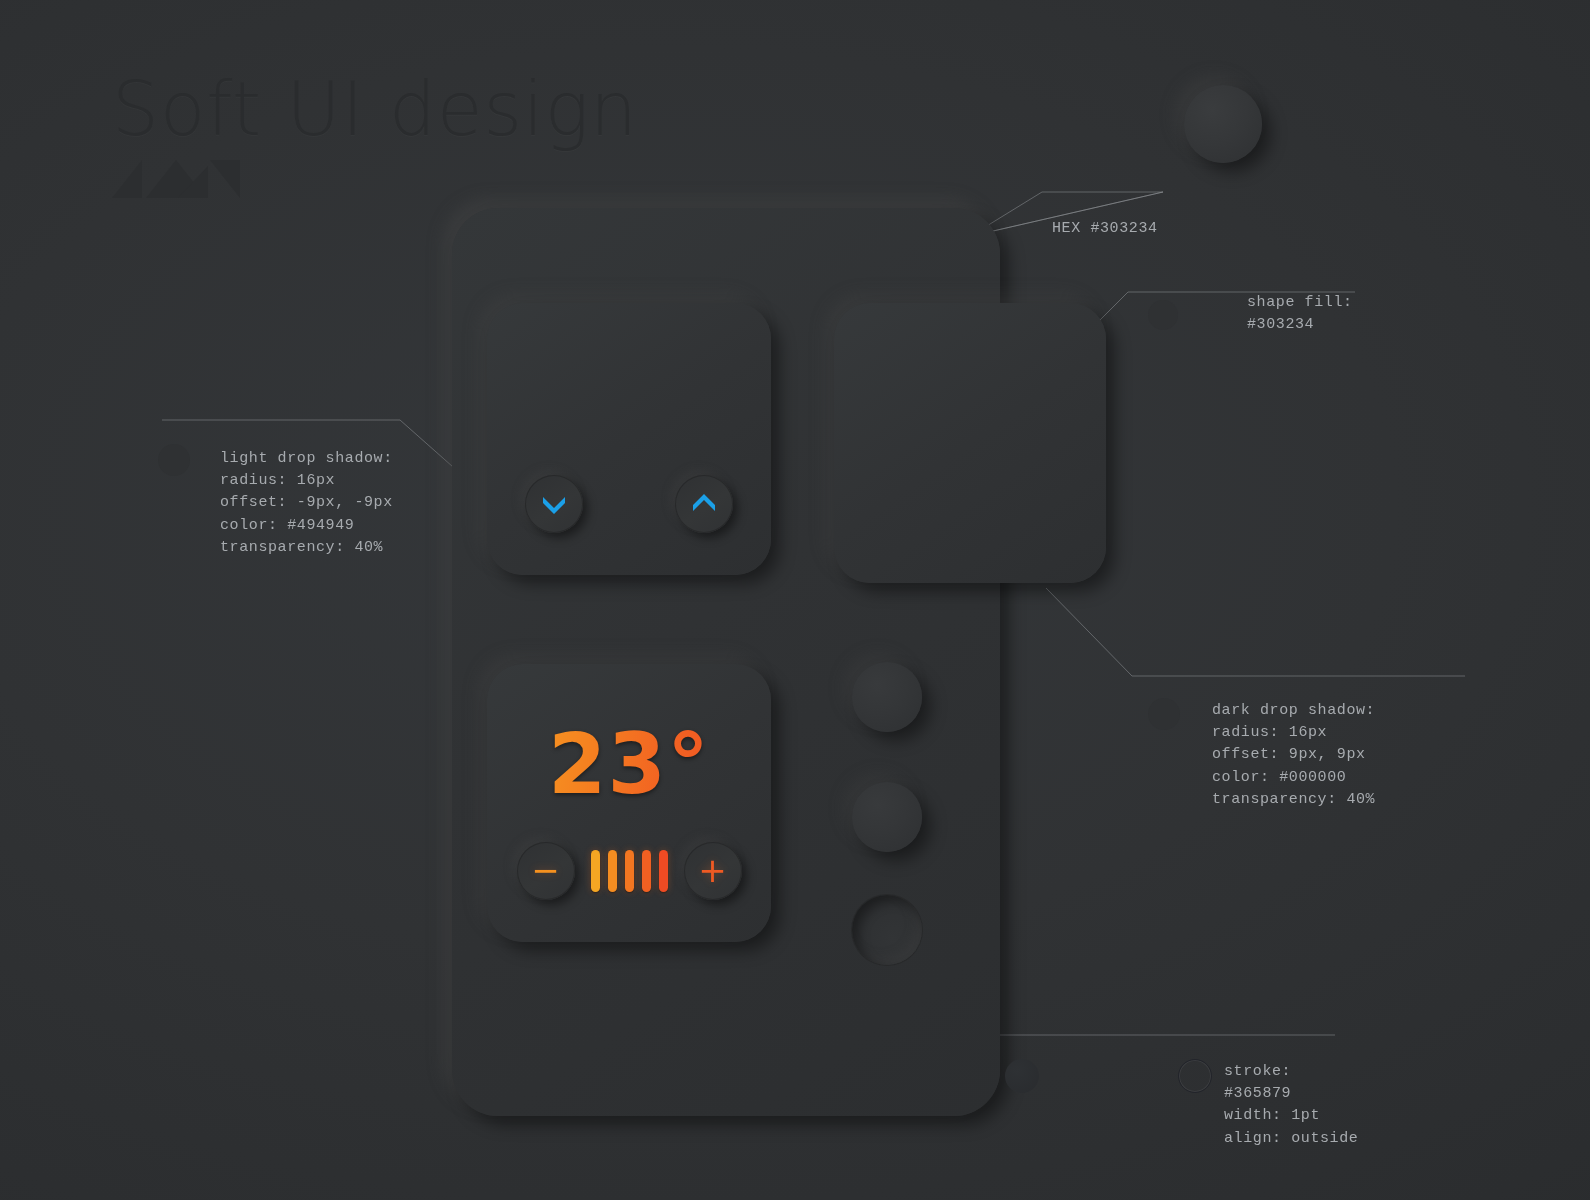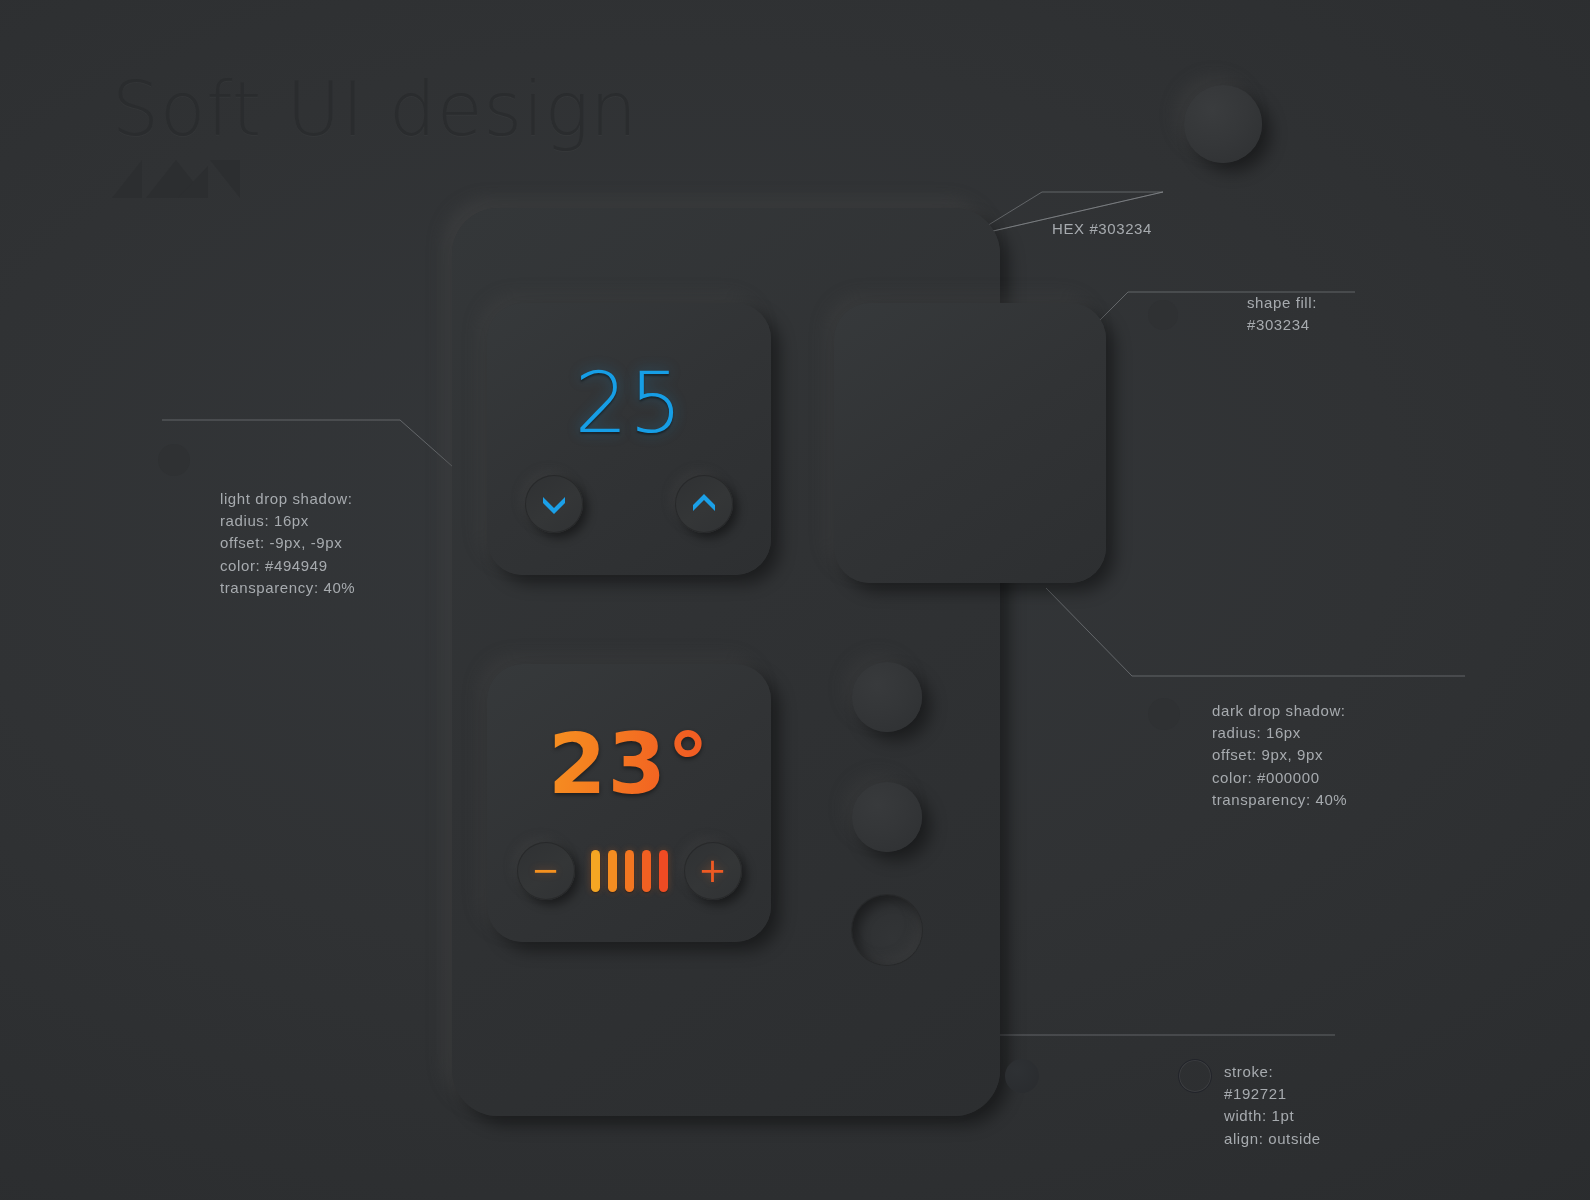--- a/index.html
+++ b/index.html
@@ -146,21 +146,21 @@
   }
 
   
   #leaders{ position:absolute; left:0; top:0; width:1590px; height:1200px; pointer-events:none; }
   #leaders path{ fill:none; stroke:#8c9094; stroke-width:1; opacity:0.55; }
 
   
   .anno{
     position:absolute;
     color:#a7abaf;
-    font-family:Liberation Sans, sans-serif;
+    font-family:Liberation Mono, monospace;
     font-size:15px;
     line-height:1.48;
     letter-spacing:0.6px;
     white-space:pre-line;
   }
   .swatch{
     position:absolute;
     width:32px; height:32px; border-radius:50%;
     background:#2f3133;
   }
@@ -169,21 +169,21 @@
     border:1px solid #22242a;
     box-shadow:inset 0 0 0 1px rgba(120,124,128,0.18);
   }
   .swatch.grad{
     background:radial-gradient(circle at 36% 32%, #2e3134 0%, #292b2e 100%);
   }
 
   #anno-hex{ left:1052px; top:218px; }
   #anno-shapefill{ left:1203px; top:292px;margin-left:44px; }
   #sw-shapefill{ left:1148px; top:300px; width:30px; height:30px; }
-  #anno-light{ left:220px; top:448px;margin-top:40px; }
+  #anno-light{ left:220px; top:448px; }
   #sw-light{ left:158px; top:444px; }
   #anno-dark{ left:1205px; top:700px;margin-left:7px; }
   #sw-dark{ left:1148px; top:698px; }
   #anno-fill{ left:1052px; top:1061px; }
   #sw-fill{ left:1005px; top:1059px; width:34px; height:34px; }
   #anno-stroke{ left:1224px; top:1061px; }
   #sw-stroke{ left:1178px; top:1059px; width:34px; height:34px; }
 </style>
 </head>
 <body>
@@ -208,21 +208,20 @@
       <polygon points="34,38 64,0 94,38" fill="#2c2e30"></polygon>
       <polygon points="98,38 98,0 128,0 128,38" fill="#2c2e30" opacity="0"></polygon>
       <polygon points="98,0 128,0 128,38" fill="#2c2e30"></polygon>
       <polygon points="66,38 96,38 96,6" fill="#2c2e30"></polygon>
     </svg>
   </div>
 
   <div class="panel"></div>
 
   <div class="card" id="card-cool">
-    <div class="readout" id="readout-cool">25</div>
     <div class="ctrl-row" id="row-cool">
       <div class="knob">
         <svg width="28" height="20" viewBox="0 0 28 20">
           <path d="M3 3 L14 14 L25 3 L25 9 L14 20 L3 9 Z" fill="#1ba0e8"></path>
         </svg>
       </div>
       <div class="knob">
         <svg width="28" height="20" viewBox="0 0 28 20">
           <path d="M3 17 L14 6 L25 17 L25 11 L14 0 L3 11 Z" fill="#1ba0e8"></path>
         </svg>
@@ -273,17 +272,17 @@
   <div class="anno" id="anno-dark">dark drop shadow:
 radius: 16px
 offset: 9px, 9px
 color: #000000
 transparency: 40%</div>
 
   <div class="swatch grad" id="sw-fill"></div>
 
   <div class="swatch ring" id="sw-stroke"></div>
   <div class="anno" id="anno-stroke">stroke:
-#192721
+#365879
 width: 1pt
 align: outside</div>
 
 </div>
 
 </body></html>

